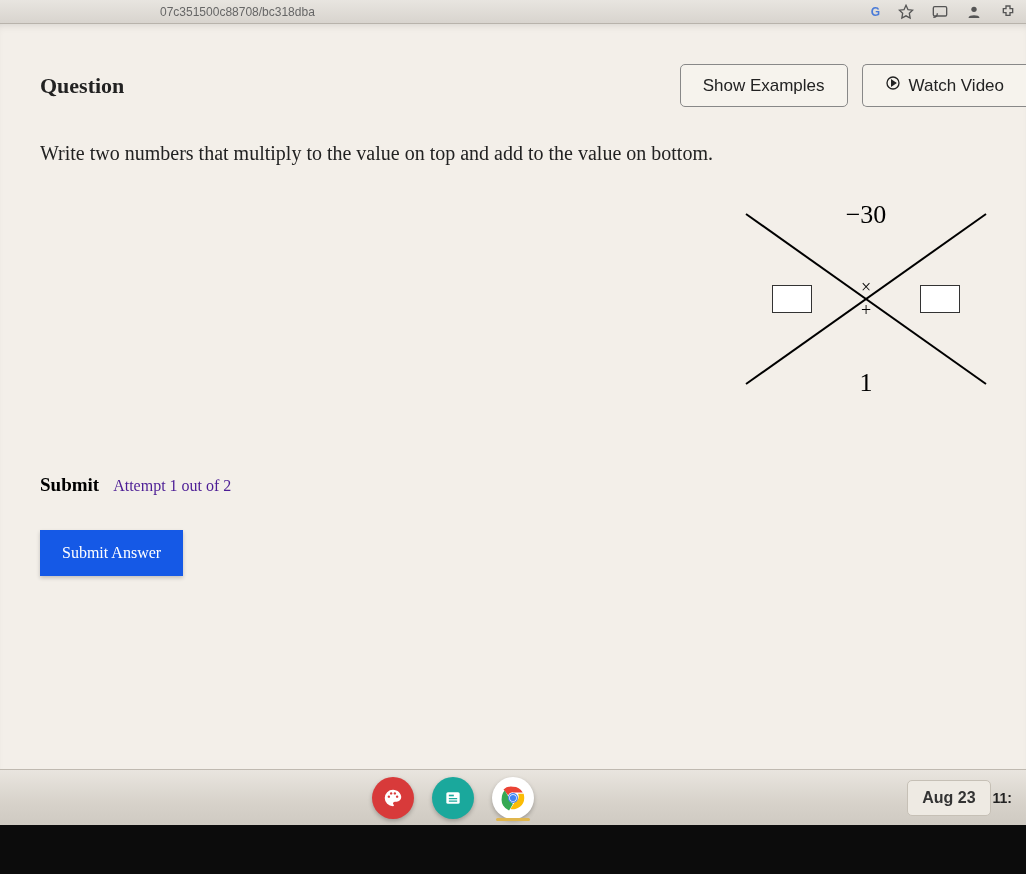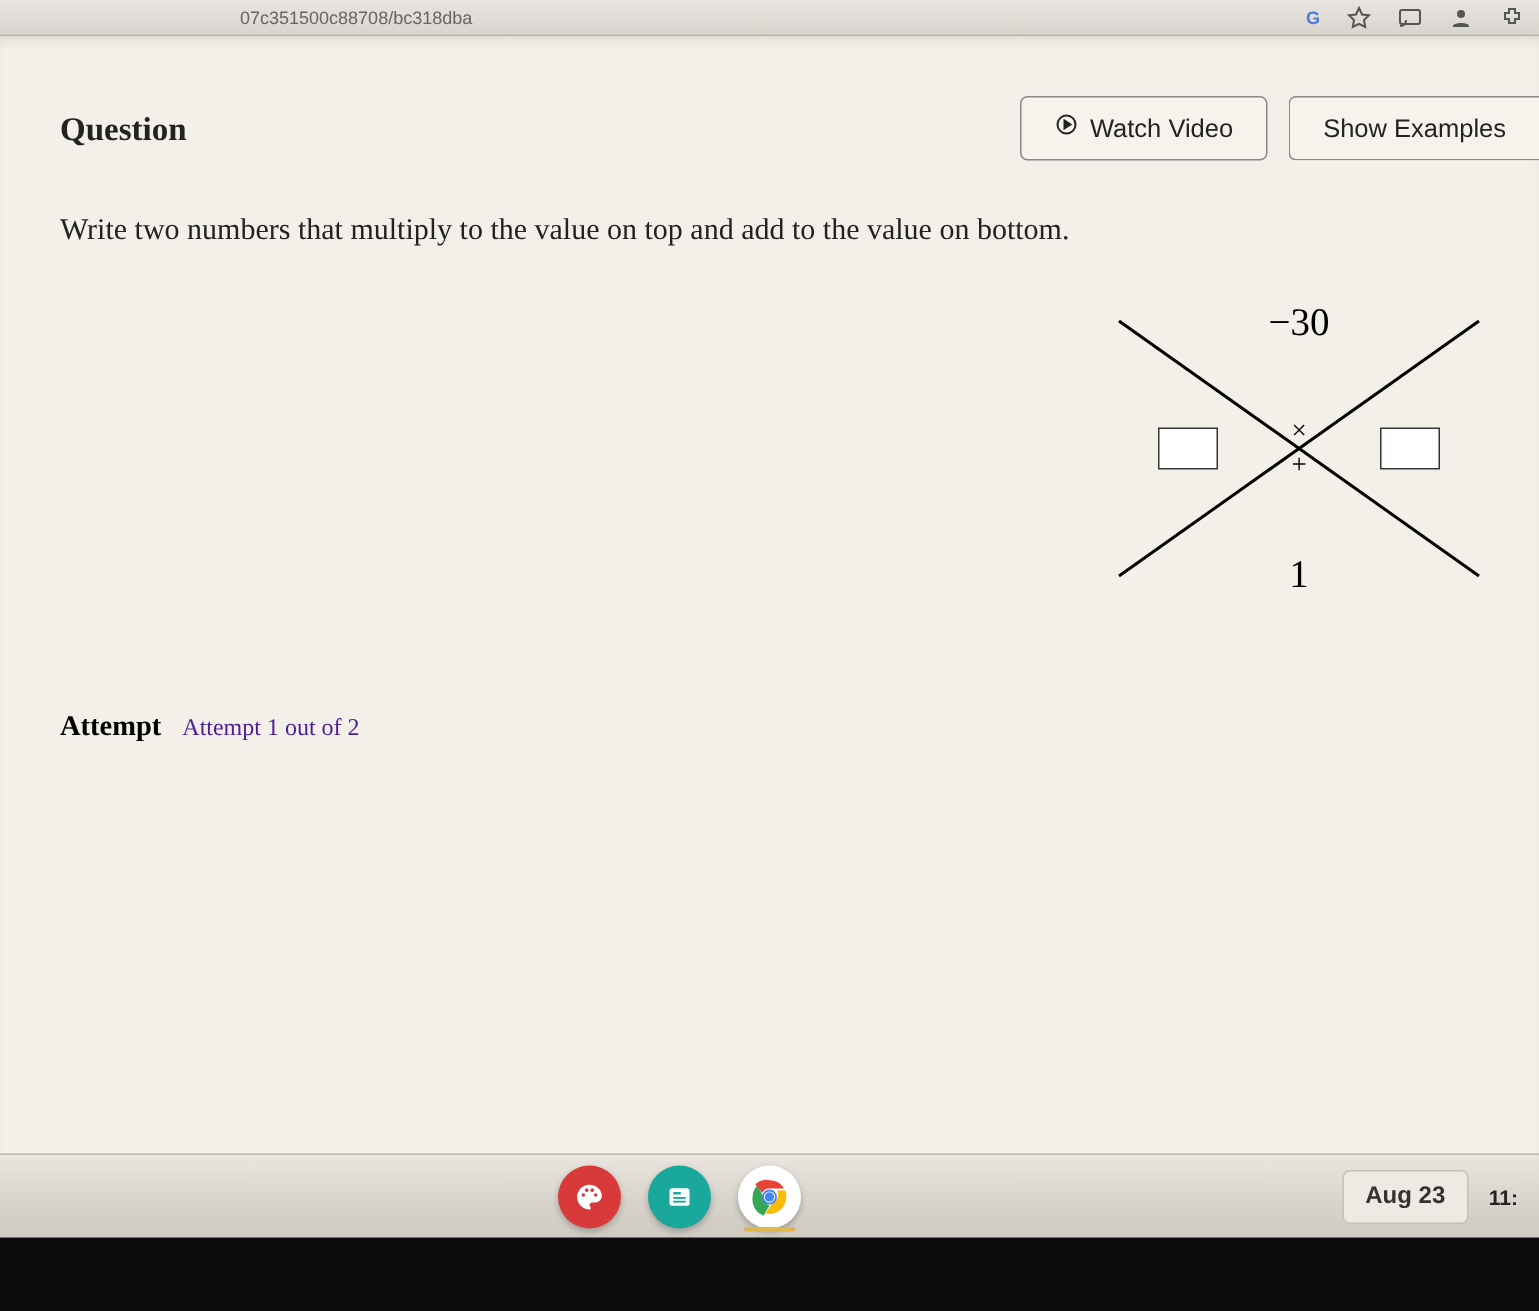--- a/index.html
+++ b/index.html
@@ -116,21 +116,21 @@
     padding: 0 14px;
     font-family: Arial, sans-serif;
   }
   .tb-center { position:absolute; left:50%; transform:translateX(-50%); display:flex; gap:18px; align-items:center; margin-left:-60px;}
   .tb-icon {
     width: 42px; height: 42px; border-radius: 50%;
     display: flex; align-items: center; justify-content: center;
     box-shadow: 0 2px 4px rgba(0,0,0,.25);
     cursor: pointer;
   }
-  .tb-right { margin-left: auto; display: flex; align-items: center; gap: 14px; }
+  .tb-right { margin-left: auto; display: flex; align-items: center; gap: 2px; }
   .date-pill {
     background: #eeeae3; border: 1px solid #c6c0b6;
     border-radius: 5px; padding: 8px 14px;
     font-size: 16px; color: #333; font-weight: 600;
   }
   .time-frag { font-size: 14px; color: #222; font-weight: 600; }
 
   .black-bottom {
     position: absolute; left:0; right:0; top:825px; height:49px;
     background: #0c0c0c;
@@ -168,31 +168,31 @@
           </svg>
       </span>
     </div>
   </div>
 
   <div class="page">
 
     <div class="q-row">
       <div class="q-title">Question</div>
       <div class="q-buttons">
+        <div class="btn-outline">
+          <span>Show Examples</span>
+        </div>
         <div class="btn-outline">
           <span>
             <svg width="16" height="16" viewBox="0 0 24 24" fill="none" stroke="#222" stroke-width="2">
                 <circle cx="12" cy="12" r="9"></circle>
                 <polygon points="10 8 16 12 10 16" fill="#222"></polygon>
               </svg>
           </span>
           <span>Watch Video</span>
-        </div>
-        <div class="btn-outline">
-          <span>Show Examples</span>
         </div>
       </div>
     </div>
 
     <div class="prompt">Write two numbers that multiply to the value on top and add to the value on bottom.</div>
 
     <div class="diagram-wrap">
       <div class="diagram">
         <svg width="320" height="210">
           <line x1="40" y1="20" x2="280" y2="190" stroke="#000" stroke-width="2"></line>
@@ -203,24 +203,25 @@
           <div>×</div>
           <div>+</div>
         </div>
         <div class="d-bottom">1</div>
         <input class="d-input left" style="">
         <input class="d-input right" style="">
       </div>
     </div>
 
     <div class="answer-row">
-      <span class="answer-label">Attempt</span>
+      <span class="answer-label">Submit</span>
       <span class="attempt">Attempt 1 out of 2</span>
     </div>
 
+    <button class="submit-btn">Submit Answer</button>
 
   </div>
 
   <div class="taskbar">
     <div class="tb-center">
       <div class="tb-icon" style="background:#d83a3a;">
         <svg width="22" height="22" viewBox="0 0 24 24" fill="#fff">
             <path d="M12 3a9 9 0 1 0 0 18c1 0 1-1 1-1 0-1-1-1-1-2s1-2 2-2h2a5 5 0 0 0 5-5c0-4-4-8-9-8z"></path>
             <circle cx="7.5" cy="10.5" r="1.3" fill="#d83a3a"></circle>
             <circle cx="10" cy="7" r="1.3" fill="#d83a3a"></circle>

